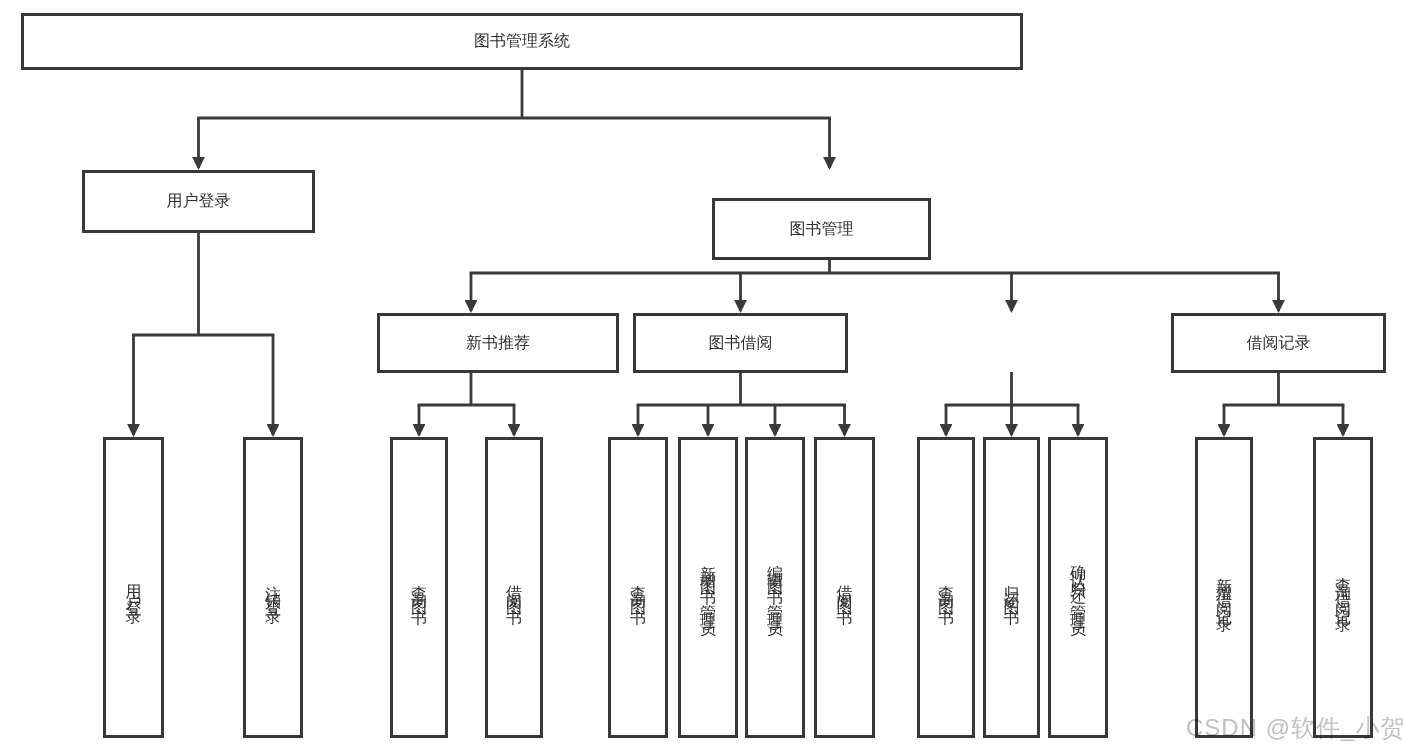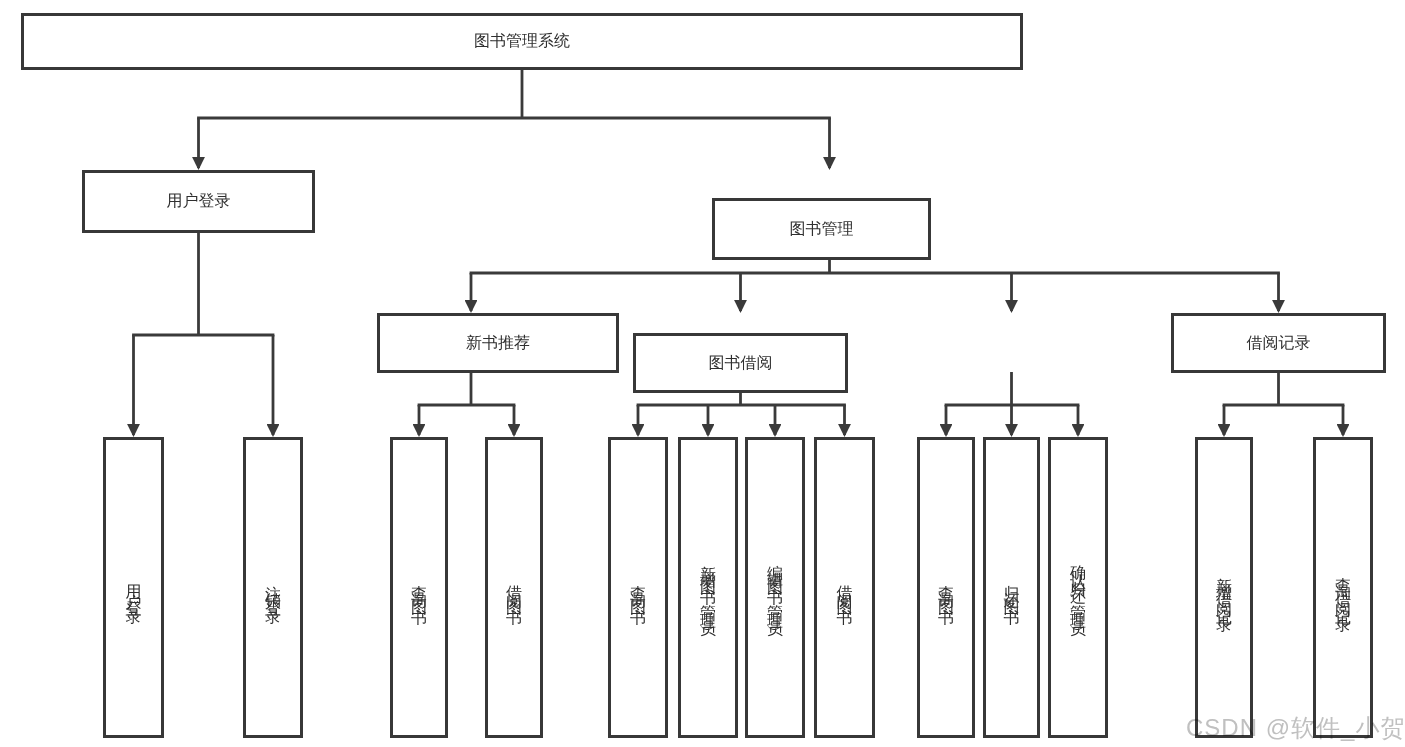--- a/index.html
+++ b/index.html
@@ -114,21 +114,21 @@
     </div>
     <div class="node" style="left: 82px; top: 170px; width: 233px; height: 63px;">
       <span class="node-label">用户登录</span>
     </div>
     <div class="node" style="left: 712px; top: 170px; width: 219px; height: 62px; margin-top: 28px;">
       <span class="node-label">图书管理</span>
     </div>
     <div class="node" style="left: 363px; top: 313px; width: 242px; height: 60px; margin-left: 14px;">
       <span class="node-label">新书推荐</span>
     </div>
-    <div class="node" style="left: 633px; top: 313px; width: 215px; height: 60px; margin-top: 20px;">
+    <div class="node" style="left: 633px; top: 313px; width: 215px; height: 60px;">
       <span class="node-label">图书借阅</span>
     </div>
     <div class="node" style="left: 1171px; top: 313px; width: 215px; height: 60px;">
       <span class="node-label">借阅记录</span>
     </div>
     <div class="node vertical" style="left: 103px; top: 437px; width: 61px; height: 301px;">
       <span class="node-label">用户登录</span>
     </div>
     <div class="node vertical" style="left: 243px; top: 437px; width: 60px; height: 301px;">
       <span class="node-label">注销登录</span>

